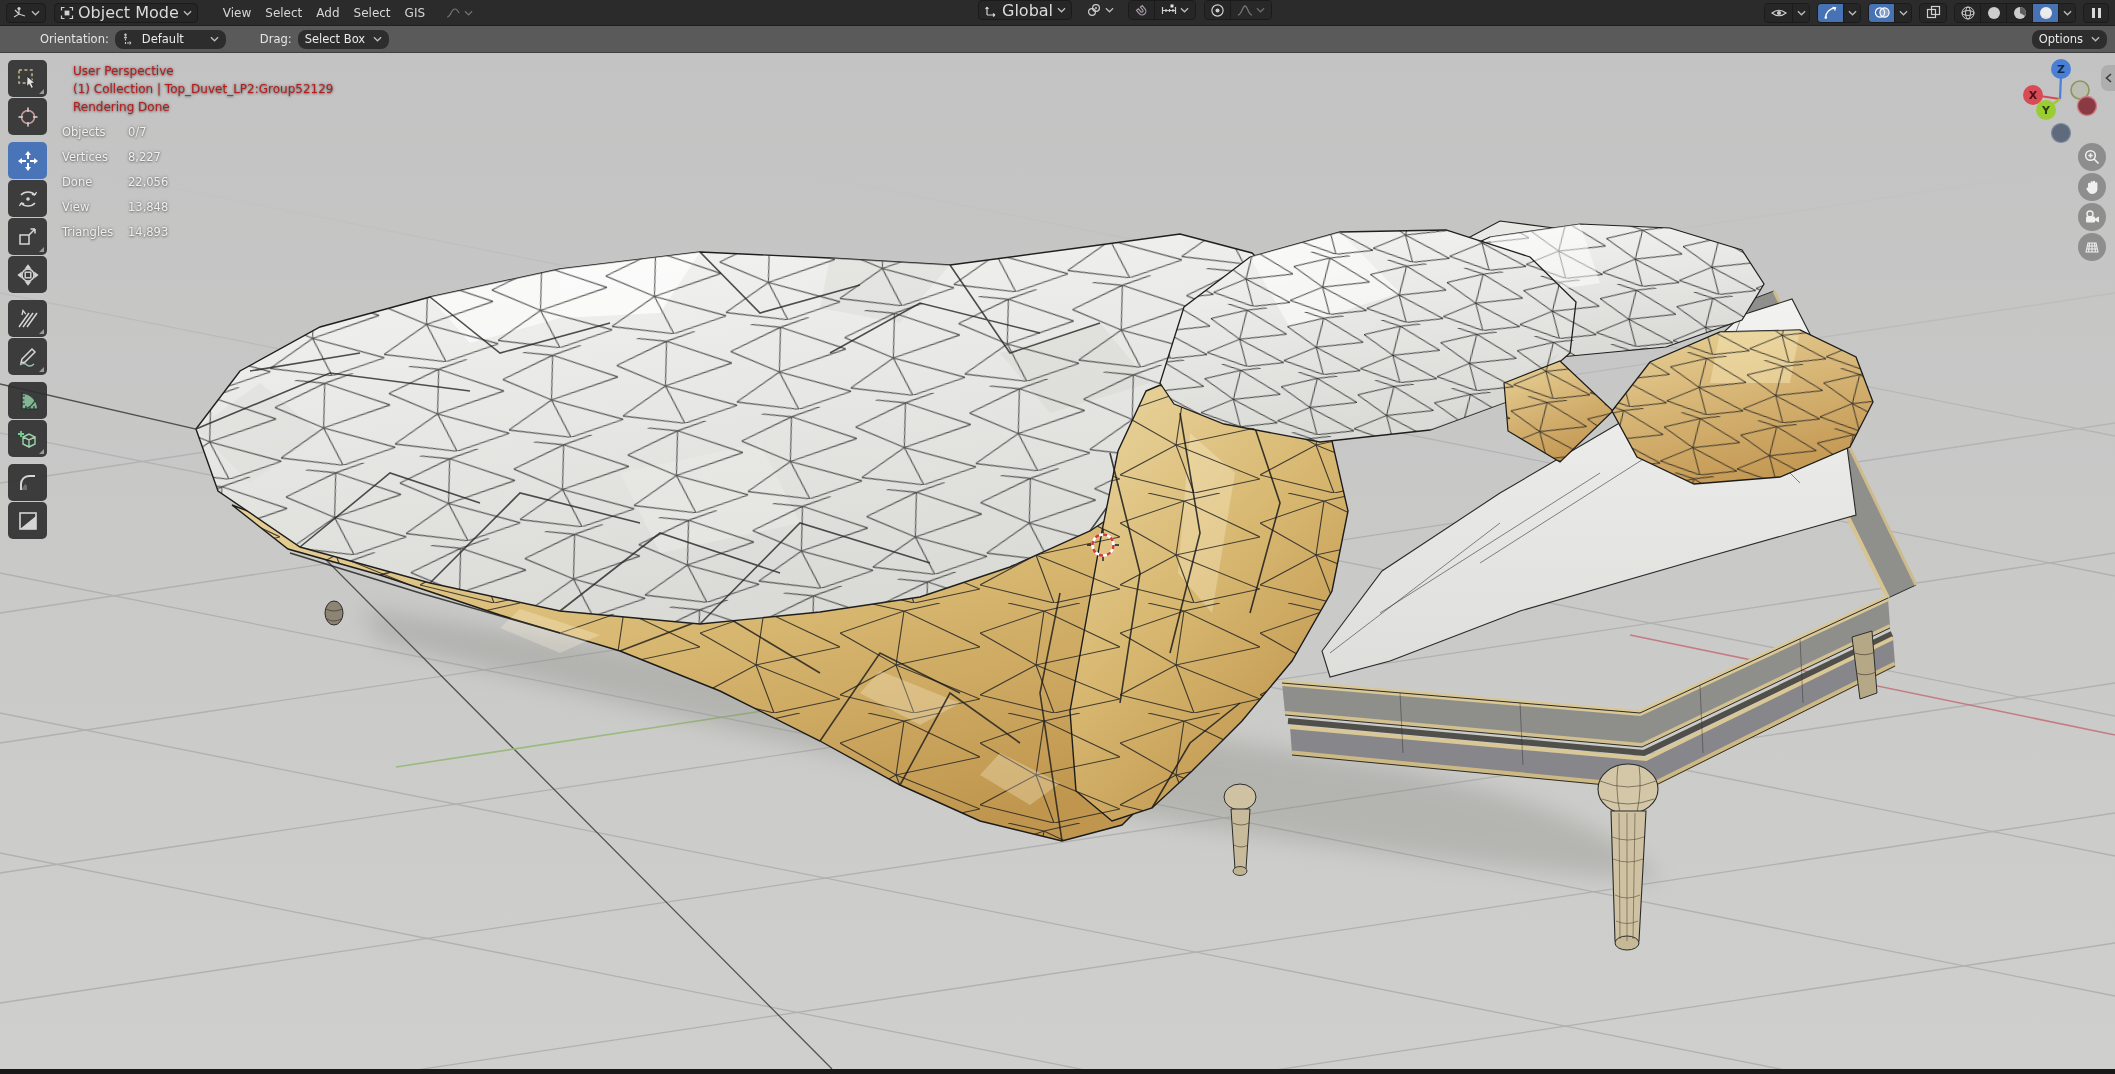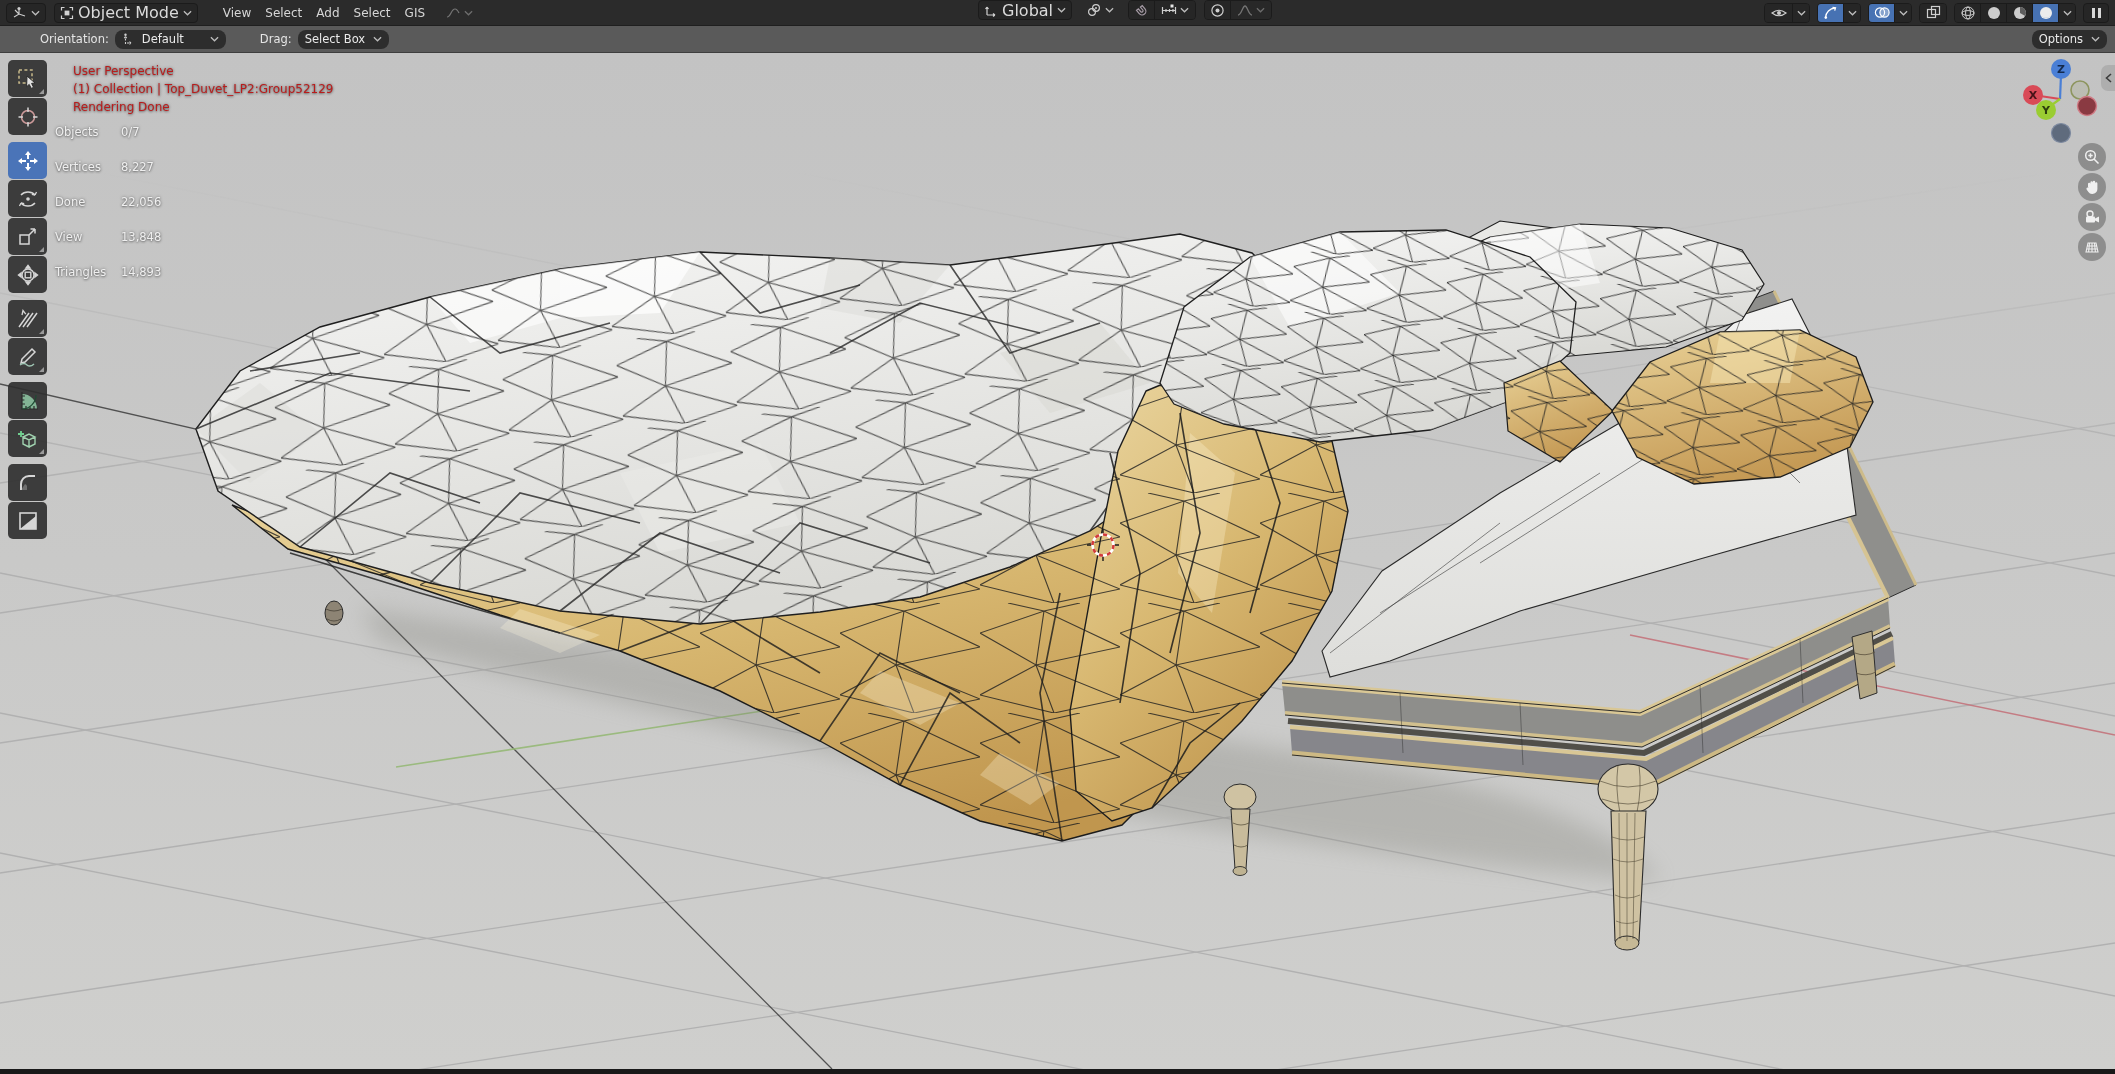--- a/index.html
+++ b/index.html
@@ -33,22 +33,22 @@
   .trlabel.first{margin-left:32px;}
   .drop{display:inline-flex;align-items:center;gap:8px;height:19px;background:#2d2d2d;
         border-radius:8px;padding:0 7px;font-size:11.5px;color:#eaeaea;}
   .options{margin-left:auto;}
   
   .viewport{position:relative;width:2115px;height:1016px;background:#c6c6c6;}
   .scene{position:absolute;left:0;top:0;}
   
   .vp-info{position:absolute;left:73px;top:9px;font-size:12px;line-height:18px;color:#b91c1c;
            text-shadow:0 0 3px rgba(40,40,40,.55),0 1px 2px rgba(40,40,40,.4);z-index:5;}
-  .vp-stats{position:absolute;left:55px;top:72px;display:grid;grid-template-columns:66px auto;
-            row-gap:21px;font-size:11.5px;color:#f0f0f0;
+  .vp-stats{position:absolute;left:62px;top:72px;display:grid;grid-template-columns:66px auto;
+            row-gap:11px;font-size:11.5px;color:#f0f0f0;
             text-shadow:0 0 3px rgba(40,40,40,.55),0 1px 2px rgba(40,40,40,.4);z-index:5;}
   
   .toolbar{position:absolute;left:8px;top:7px;display:flex;flex-direction:column;z-index:10;}
   .tool{position:relative;width:39px;height:37px;background:#2e2e2ee8;border-radius:5px;
         display:flex;align-items:center;justify-content:center;margin-bottom:1px;}
   .tool.active{background:#4a74b8;}
   .tool.gap{margin-top:6px;}
   .tool .notch{position:absolute;right:3px;bottom:3px;width:0;height:0;
         border-left:5px solid transparent;border-bottom:5px solid #9a9a9a;}
   .tool svg{display:block;}

